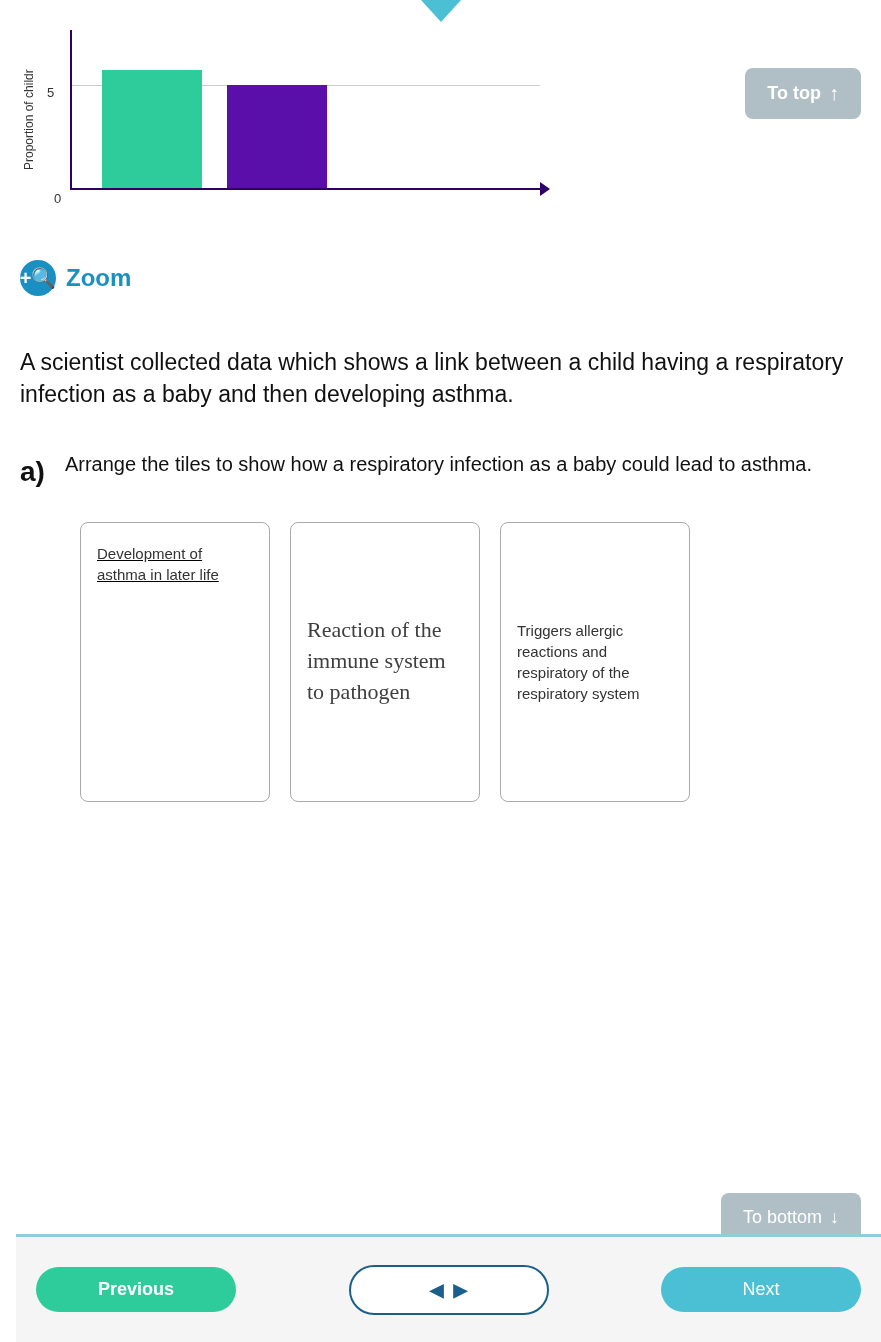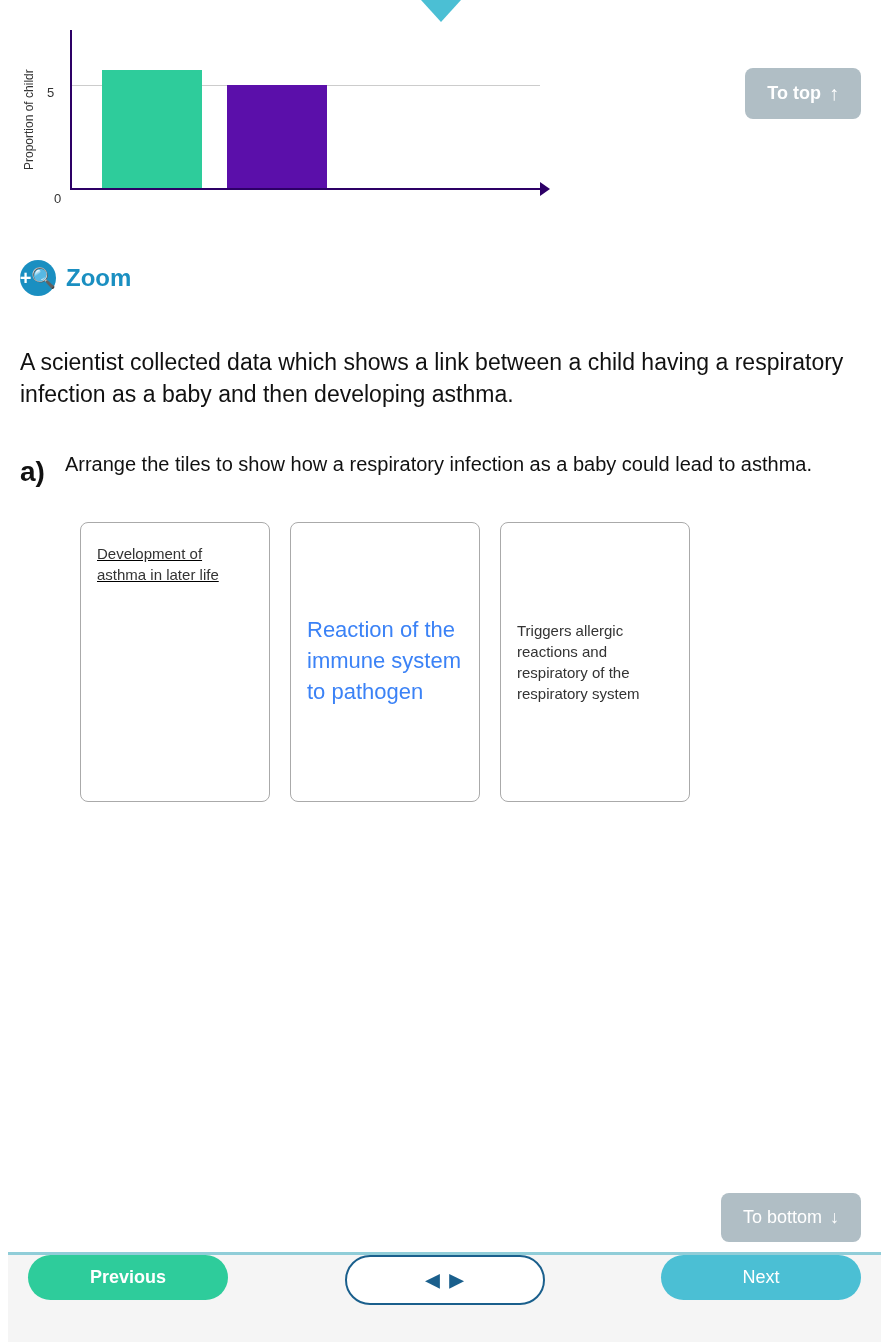--- a/index.html
+++ b/index.html
@@ -225,22 +225,23 @@
     }
 
     .tile-text-small {
       font-size: 15px;
       color: #333;
       line-height: 1.4;
     }
 
     .tile-text-large {
       font-size: 22px;
-      color: #3b82f6;
+      color: #404040;
       line-height: 1.4;
+      font-family: Liberation Serif, serif;
     }
 
     
     .to-bottom-btn {
       position: absolute;
       bottom: 100px;
       right: 20px;
       background: #b0bec5;
       color: #fff;
       border: none;
@@ -251,27 +252,27 @@
       cursor: pointer;
       display: flex;
       align-items: center;
       gap: 8px;
     }
 
     
     .bottom-bar {
       position: absolute;
       bottom: 0;
-      left: 8px;
+      left: 16px;
       right: 0;
       background: #f5f5f5;
       border-top: 3px solid #90cdd8;
-      height: 90px;
-      display: flex;
-      align-items: flex-start;
+      height: 108px;
+      display: flex;
+      align-items: center;
       justify-content: space-between;
       padding: 0 20px;
     }
 
     .bottom-btn-green {
       background: #2ecc9b;
       color: #fff;
       border: none;
       border-radius: 25px;
       padding: 12px 30px;

